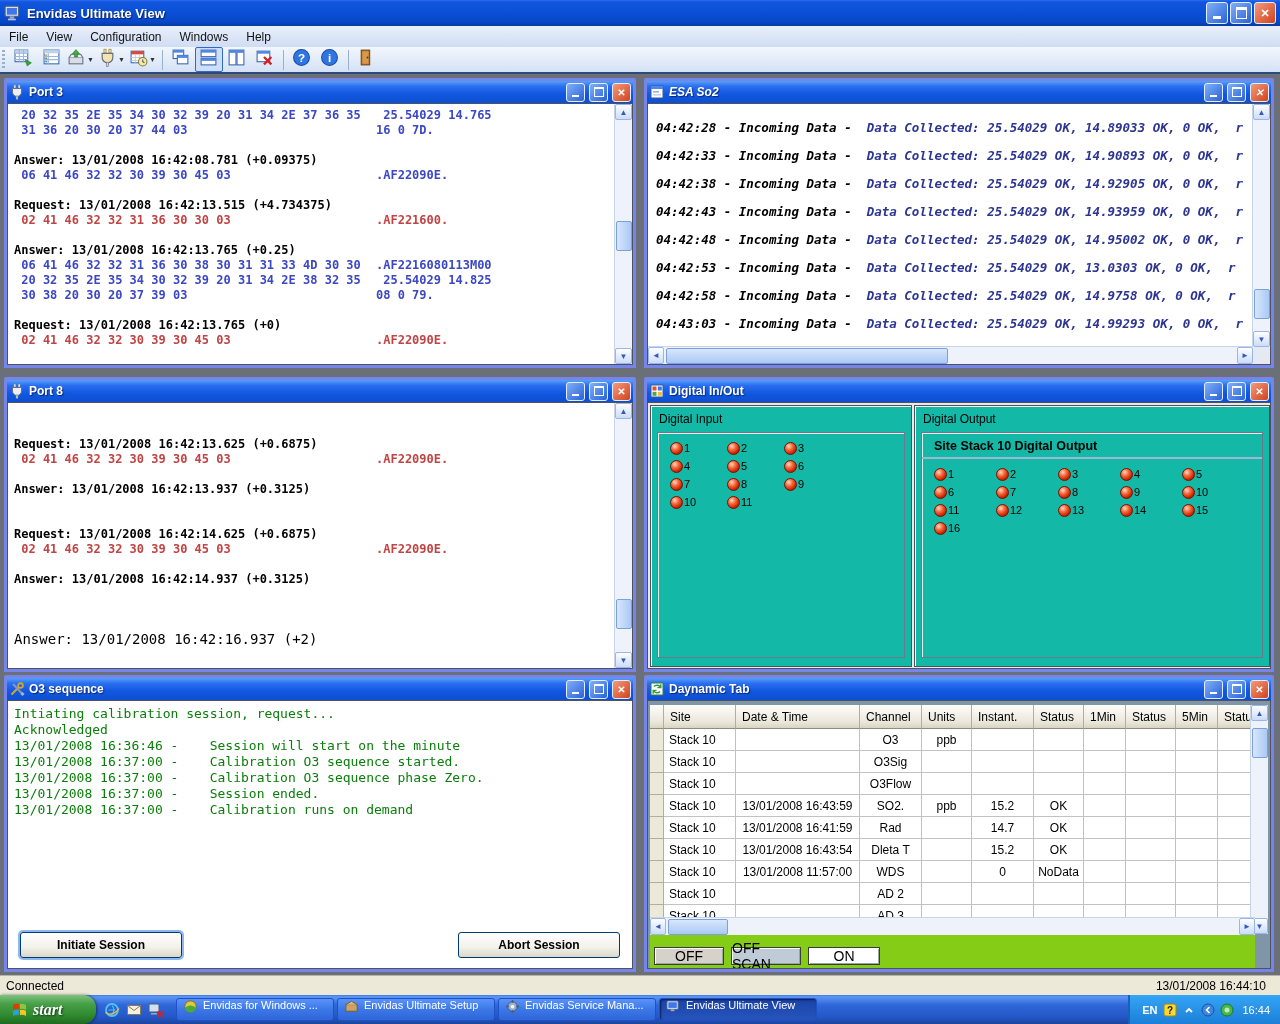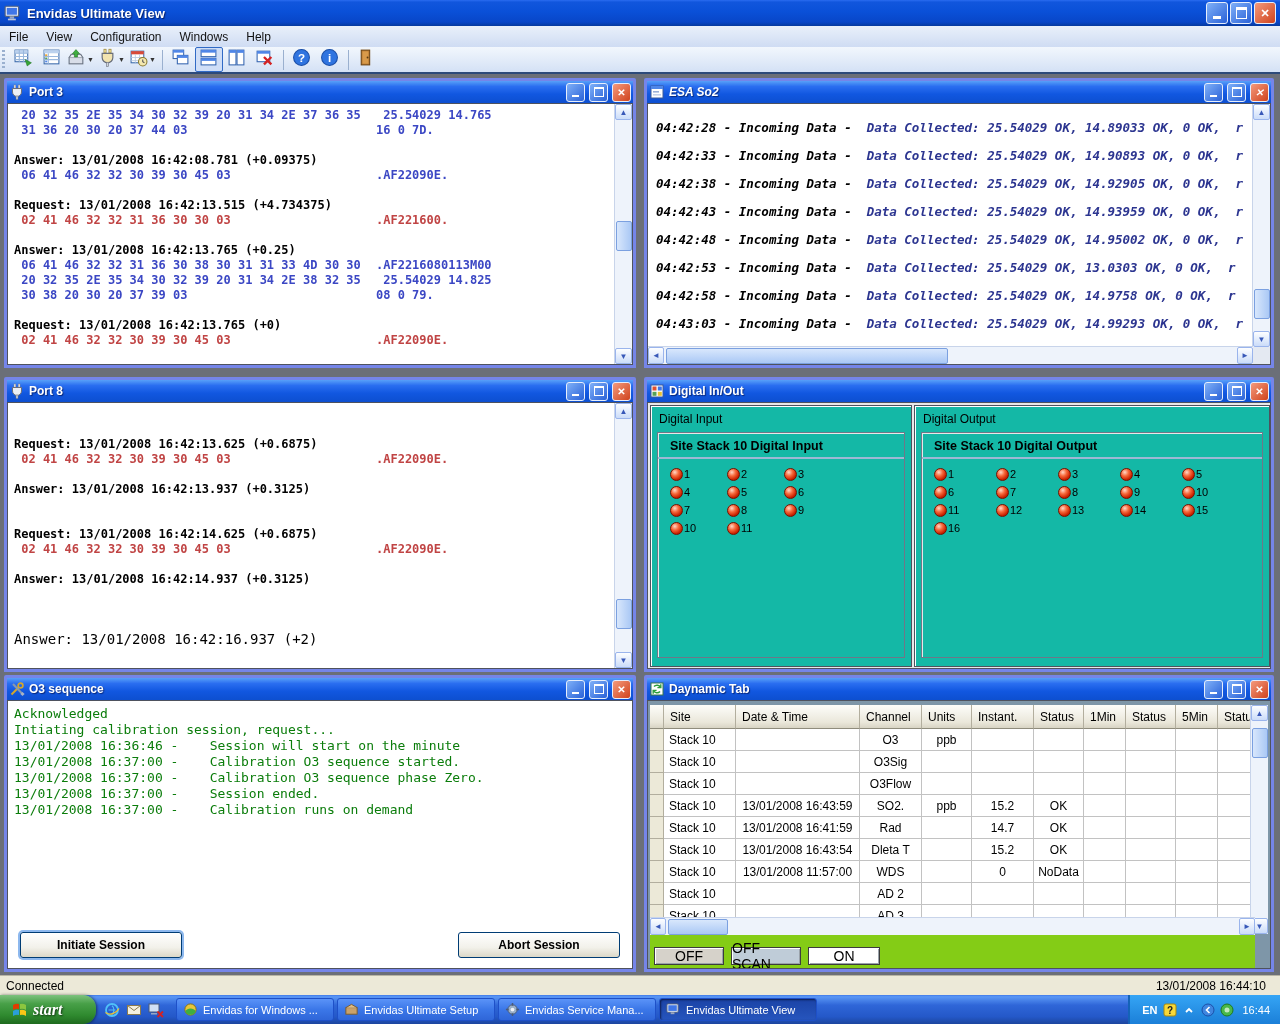--- a/index.html
+++ b/index.html
@@ -116,21 +116,21 @@
   #taskbar{position:absolute;left:0;top:995px;width:1280px;height:29px;display:flex;align-items:stretch;
     background:linear-gradient(180deg,#3f79e8 0%,#5a97f5 6%,#2f66d8 35%,#2458c8 75%,#1c459e 100%);}
   #startbtn{flex:0 0 96px;display:flex;align-items:center;gap:5px;padding:0 14px 0 12px;box-sizing:border-box;
     background:linear-gradient(180deg,#7ec27e 0%,#48a048 30%,#2f8a2f 70%,#1f6a1f 100%);
     border-radius:0 13px 13px 0;box-shadow:1px 0 3px rgba(0,0,0,.5);font-family:Liberation Serif, serif;}
   #startbtn .stext{color:#fff;font-size:16px;font-weight:bold;font-style:italic;text-shadow:1px 1px 2px rgba(0,0,0,.6);}
   .qlaunch{display:flex;align-items:center;gap:6px;padding:0 8px;}
   .qlicon{width:16px;height:16px;}
   .tasks{display:flex;align-items:center;gap:3px;flex:1;padding-left:4px;overflow:hidden;}
   .taskbtn{flex:0 0 158px;height:23px;border-radius:3px;border:1px solid #1e50c8;
-    background:linear-gradient(180deg,#5a93f8,#3b77e8 50%,#2f66d8);display:flex;align-items:center;gap:5px;
+    background:linear-gradient(180deg,#5a93f8,#3b77e8 50%,#2f66d8);display:flex;align-items:flex-start;gap:5px;
     padding:0 6px;box-sizing:border-box;color:#fff;font-size:11px;white-space:nowrap;overflow:hidden;}
   .taskbtn .ticon16{width:15px;height:15px;flex:0 0 15px;}
   .taskbtn.active{background:linear-gradient(180deg,#1b43a6,#2655bd);box-shadow:inset 1px 1px 2px rgba(0,0,20,.6);}
   #tray{margin-left:auto;flex:0 0 150px;display:flex;align-items:center;gap:6px;padding:0 10px 0 12px;box-sizing:border-box;
     background:linear-gradient(180deg,#35a5f5,#1b7fd8);border-left:2px solid #1463b8;color:#fff;}
   #tray .lang{font-size:11px;font-weight:bold;}
   #tray .clock{font-size:11px;margin-left:2px;}
   .trayicon{width:14px;height:14px;}
 </style>
 </head>
@@ -416,21 +416,20 @@
           </span>
         <span class="wbtn">
             <span class="glyph-max"></span>
           </span>
         <span class="wbtn close">✕</span>
       </div>
       <div class="wbody" style="background:#e8e8e8;">
         <div class="subpanel" style="left:2px;top:2px;width:260px;height:260px;">
           <div class="grplabel">Digital Input</div>
           <div class="grpbox" style="width:246px;">
-            <div class="grphdr">Site Stack 10 Digital Input</div>
             <div class="ledgrid" id="leds-in" style="grid-template-columns:repeat(3,57px);">
                 <div class="ledcell">
                   <span class="led"></span>
                   <span class="ledlbl">1</span>
                 </div>
                 <div class="ledcell">
                   <span class="led"></span>
                   <span class="ledlbl">2</span>
                 </div>
                 <div class="ledcell">
@@ -559,22 +558,22 @@
         <span class="wbtn">
             <span class="glyph-min"></span>
           </span>
         <span class="wbtn">
             <span class="glyph-max"></span>
           </span>
         <span class="wbtn close">✕</span>
       </div>
       <div class="wbody">
         <div class="o3-log" id="log-o3">
+            <div class="o3-line">Intiating calibration session, request...</div>
             <div class="o3-line">Acknowledged</div>
-            <div class="o3-line">Intiating calibration session, request...</div>
             <div class="o3-line">13/01/2008 16:36:46 -    Session will start on the minute</div>
             <div class="o3-line">13/01/2008 16:37:00 -    Calibration O3 sequence started.</div>
             <div class="o3-line">13/01/2008 16:37:00 -    Calibration O3 sequence phase Zero.</div>
             <div class="o3-line">13/01/2008 16:37:00 -    Session ended.</div>
             <div class="o3-line">13/01/2008 16:37:00 -    Calibration runs on demand</div>
           </div>
         <div class="xpbtn focus" style="left:12px;">Initiate Session</div>
         <div class="xpbtn" style="right:12px;">Abort Session</div>
       </div>
     </div>

